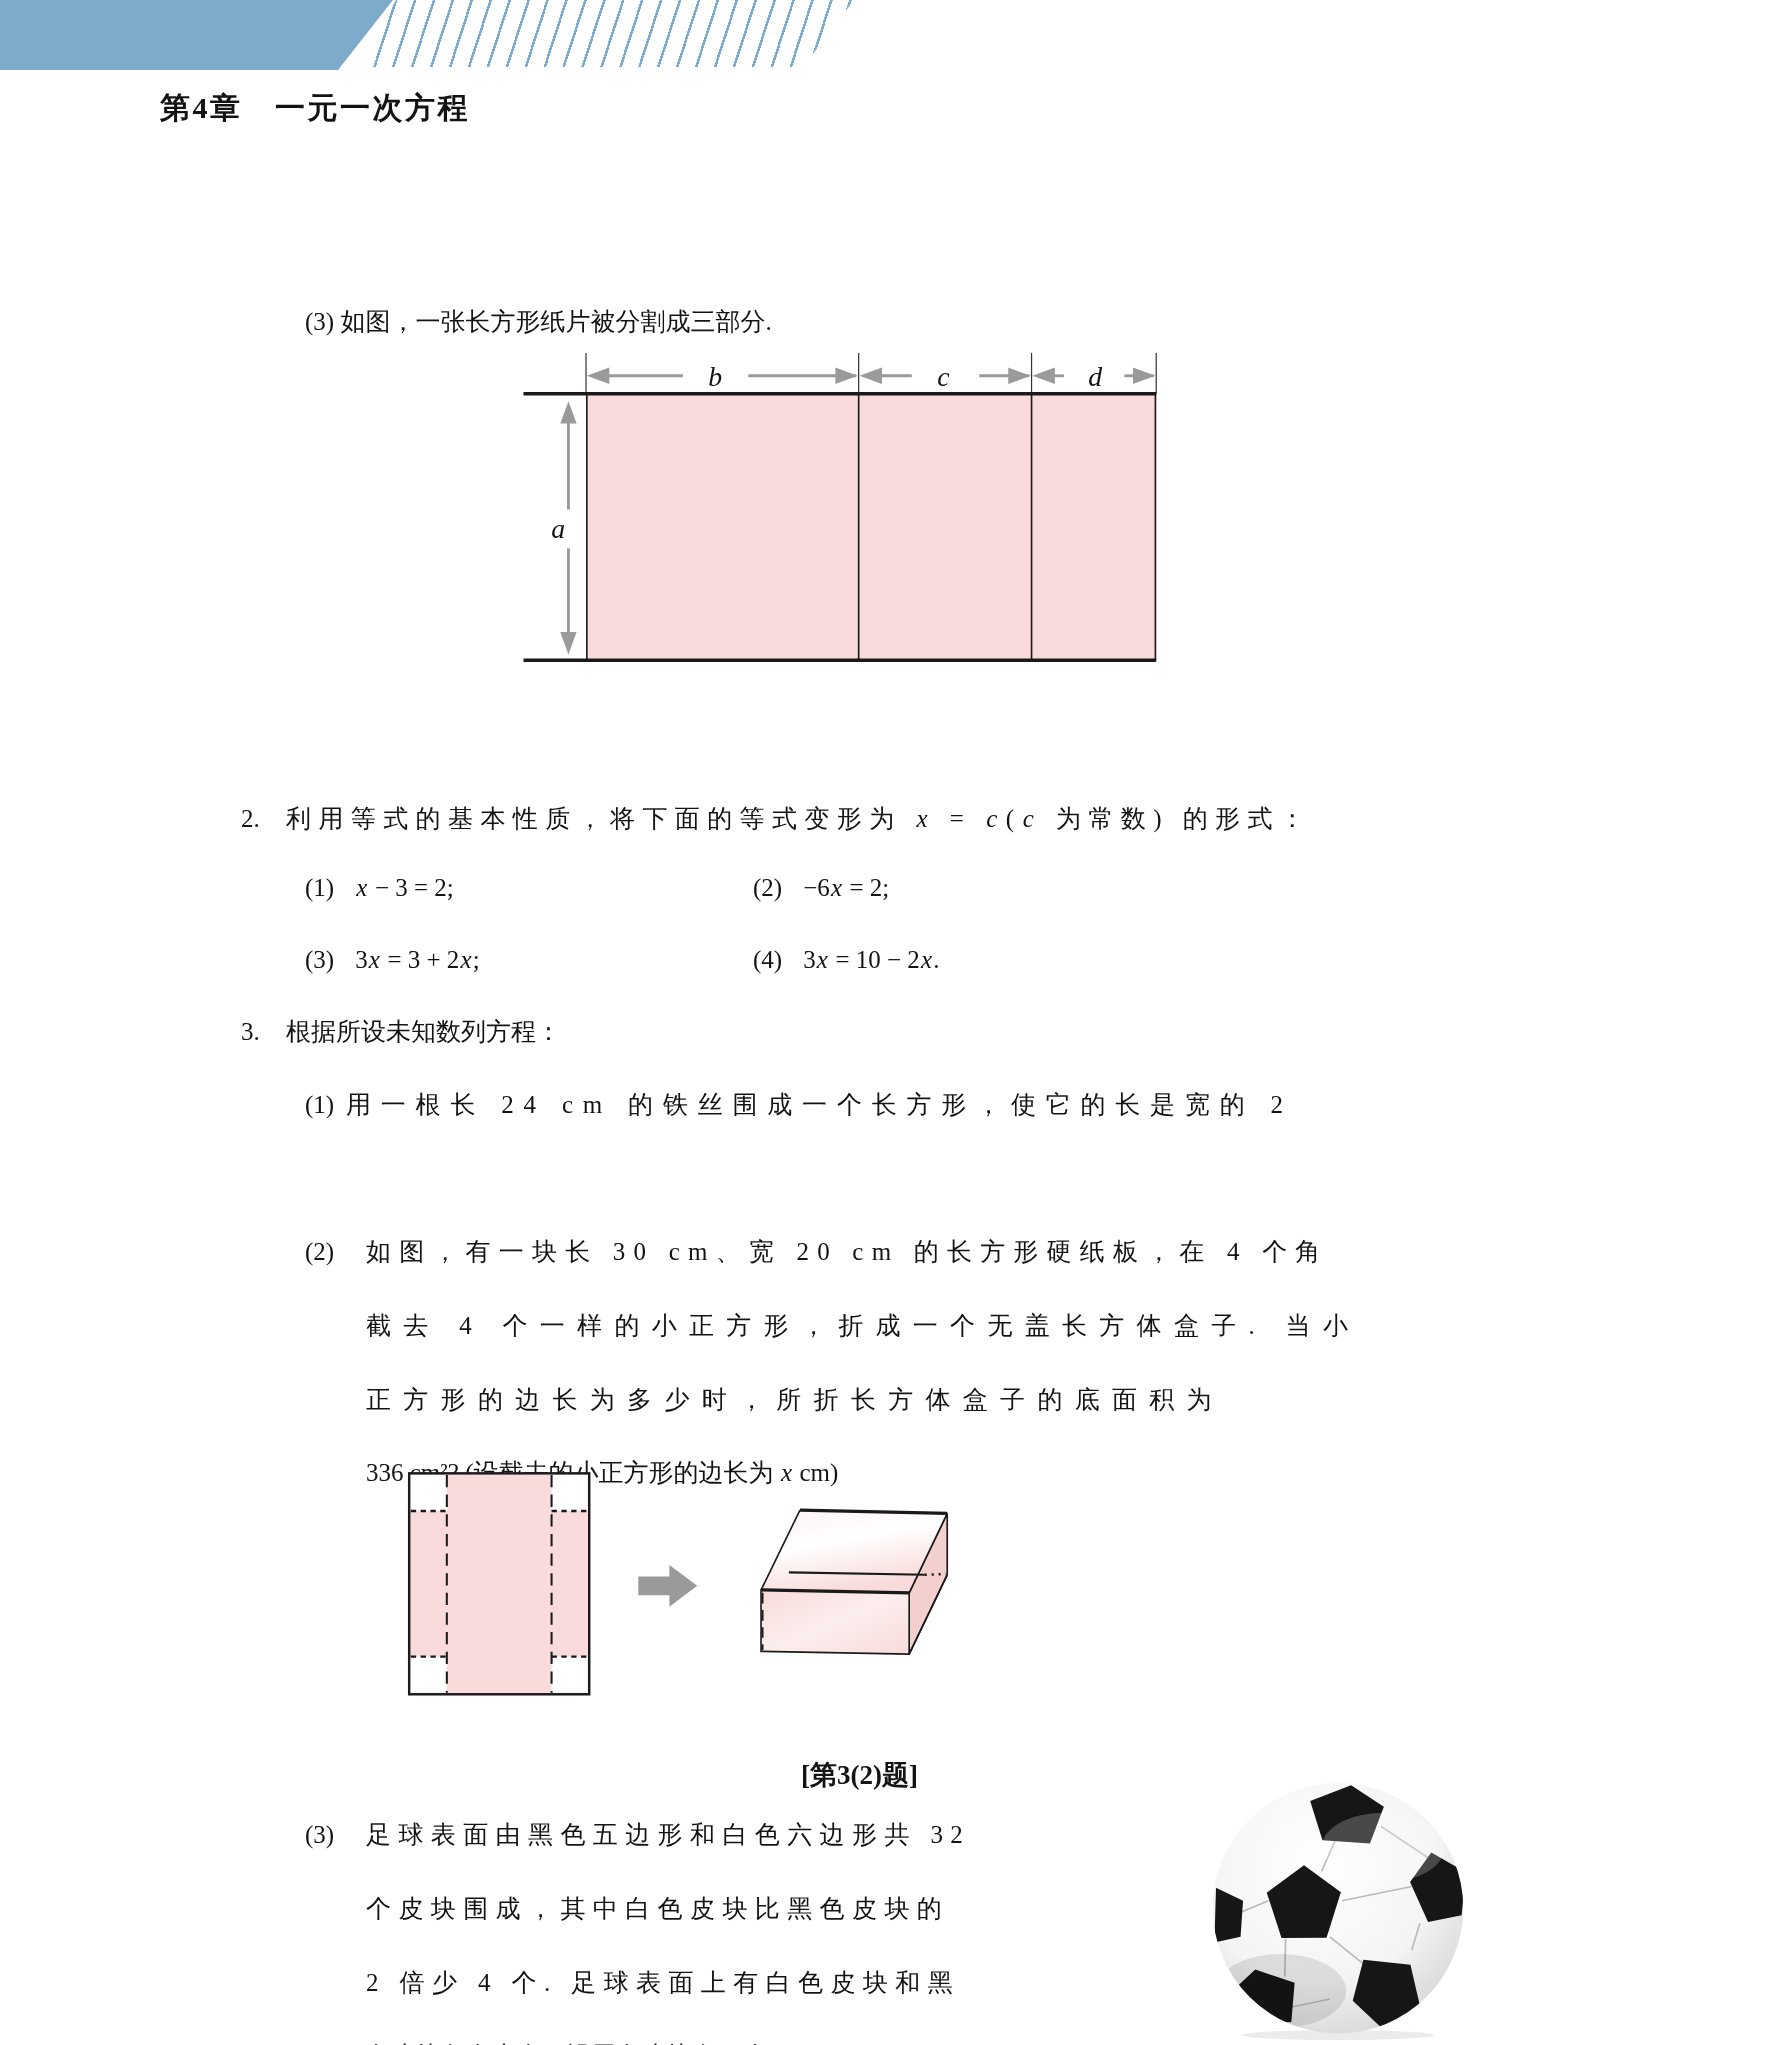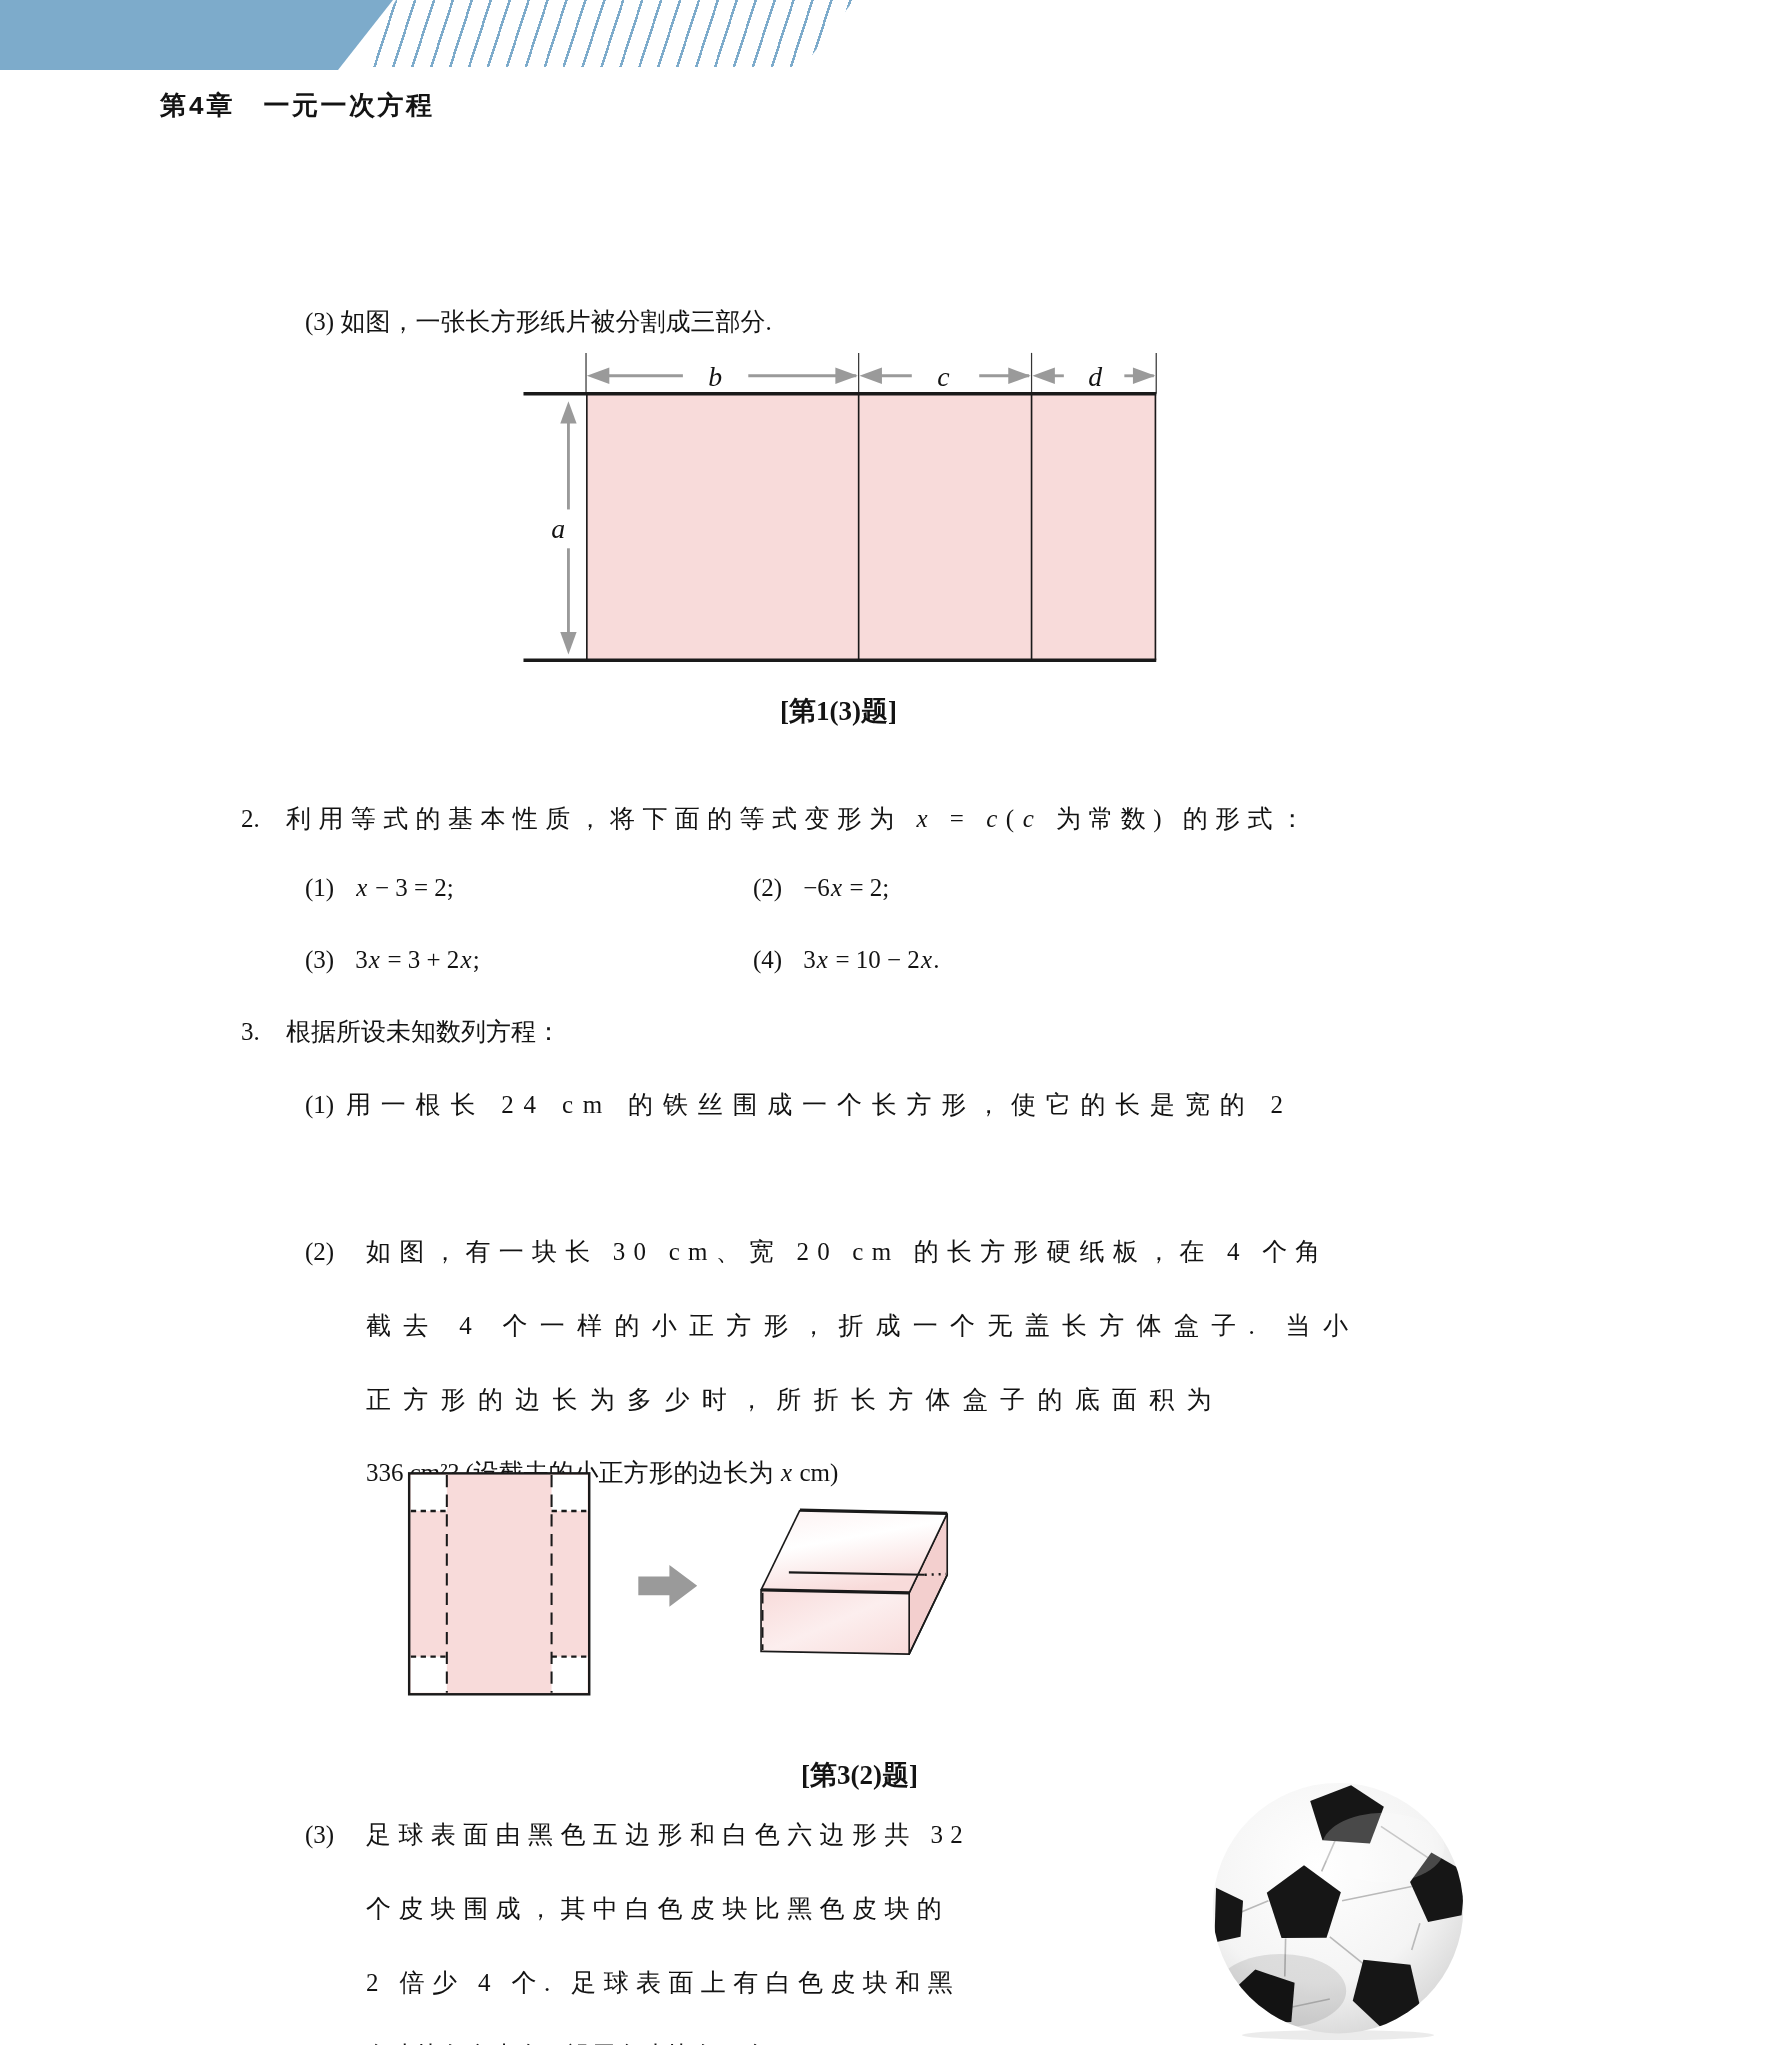--- a/index.html
+++ b/index.html
@@ -7,22 +7,22 @@
     position:relative; width:1788px; height:2513px; margin:0 auto;
     background:#ffffff; overflow:hidden;
     font-family:"Liberation Serif","DejaVu Serif",serif; color:#131313;
   }
   
   .band { position:absolute; left:0; top:0; width:393px; height:70px;
           clip-path:polygon(0 0, 393px 0, 338px 70px, 0 70px); }
   .stripes { position:absolute; left:357px; top:0; width:497px; height:67px;
           background:repeating-linear-gradient(108deg, var(--blue) 0 2.5px, transparent 2.5px 18px);
           clip-path:polygon(39px 0, 497px 0, 446px 67px, 0 67px); }
-  .chapter { position:absolute; left:160px; top:88px; font-family:Liberation Mono, monospace;
-          font-weight:bold; font-size:26px; letter-spacing:2.5px; white-space:nowrap; }
+  .chapter { position:absolute; left:160px; top:88px; font-family:Liberation Serif, serif;
+          font-weight:bold; font-size:30px; letter-spacing:2.5px; white-space:nowrap; }
   
   .tl { position:absolute; font-size:25px; line-height:38px; white-space:nowrap; }
   .ls18 { letter-spacing:7.4px; } .ls20 { letter-spacing:8.2px; }
   .ls24 { letter-spacing:9.8px; } .ls30 { letter-spacing:12.3px; }
   .eq { display:inline-block; }
   .eq-label { display:inline-block; margin-right:21px; }
   .tl i, .math i { font-style:italic; padding:0 1.2px; }
   .caption { position:absolute; font-size:27px; font-weight:bold; text-align:center; white-space:nowrap; }
   
   svg { position:absolute; overflow:visible; }
@@ -79,21 +79,20 @@
 
     <g>
       <line x1="130" y1="112" x2="1678" y2="112" stroke="#1a1a1a" stroke-width="9"></line>
       <line x1="130" y1="764" x2="1678" y2="764" stroke="#1a1a1a" stroke-width="9"></line>
       <line x1="285" y1="112" x2="285" y2="764" stroke="#1a1a1a" stroke-width="4"></line>
       <line x1="1676" y1="112" x2="1676" y2="764" stroke="#1a1a1a" stroke-width="4"></line>
       <line x1="950" y1="112" x2="950" y2="764" stroke="#1a1a1a" stroke-width="4"></line>
       <line x1="1373" y1="112" x2="1373" y2="764" stroke="#1a1a1a" stroke-width="4"></line>
     </g>
   </svg>
-  <div class="caption" style="left:552px; top:693px; width:573px;">[第1(3)题]</div>
 
   <div class="tl" style="left:241px; top:800px;">2.</div>
   <div class="tl ls18" style="left:286px; top:800px;">利用等式的基本性质，将下面的等式变形为 <i>x</i> = <i>c</i>(<i>c</i> 为常数) 的形式：</div>
 
   <div class="tl" style="left:305px; top:869px;">
     <span class="eq-label">(1)</span><span class="eq math"><i>x</i> − 3 = 2;</span>
   </div>
   <div class="tl" style="left:753px; top:869px;font-family:Liberation Serif, serif;">
     <span class="eq-label">(2)</span><span class="eq math">−6<i>x</i> = 2;</span>
   </div>

